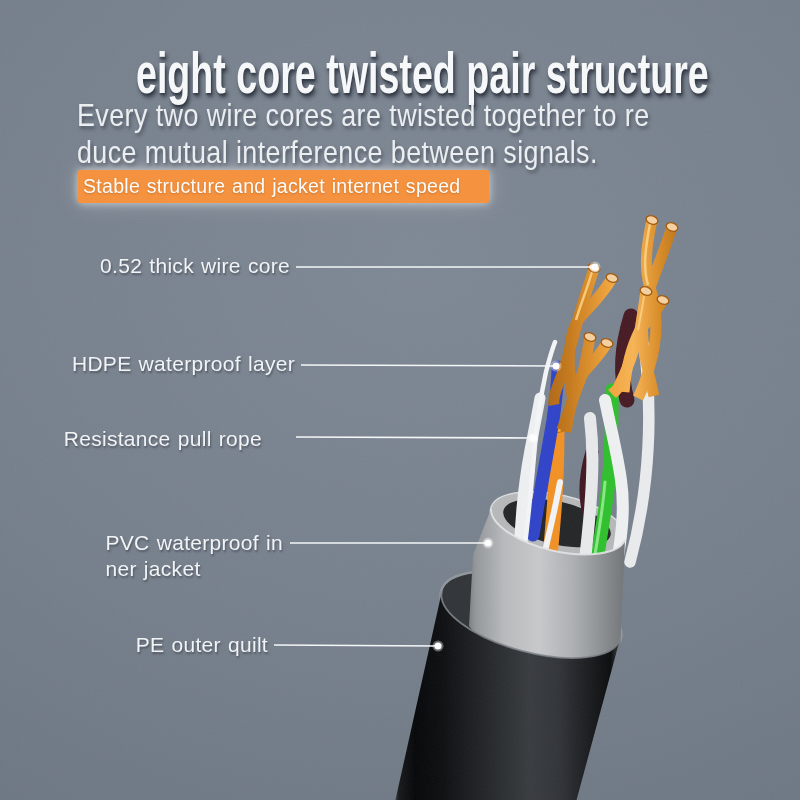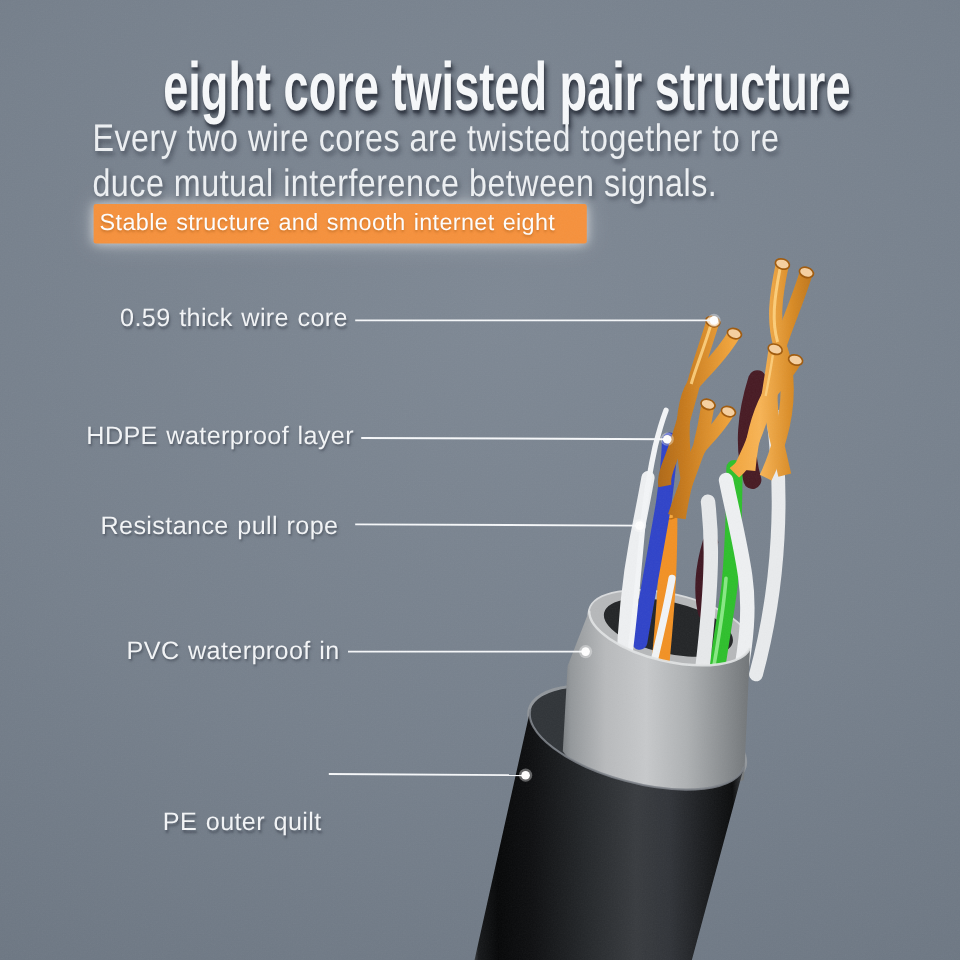--- a/index.html
+++ b/index.html
@@ -31,23 +31,23 @@
     letter-spacing:.3px;word-spacing:1px;white-space:nowrap;
     text-shadow:0 1px 2px rgba(130,65,5,.35);
   }
   .callout-label{
     position:absolute;color:#f3f5f7;font-size:21px;line-height:26px;
     letter-spacing:.3px;word-spacing:1px;white-space:nowrap;text-align:right;
     text-shadow:1px 2px 2px rgba(40,46,58,.5);
   }
   #callout-label-0{right:510px;top:253px;}
   #callout-label-1{right:505px;top:351px;}
-  #callout-label-2{right:518px;top:426px;}
+  #callout-label-2{right:538px;top:426px;}
   #callout-label-3{right:517px;top:530px;text-align:left;}
-  #callout-label-4{right:532px;top:632px;margin-top:41px;}
+  #callout-label-4{right:532px;top:632px;}
 </style>
 </head>
 <body>
 
 <div class="stage">
 
   <svg class="scene" viewBox="0 0 800 800">
     <defs>
       <linearGradient id="gBlack" gradientUnits="userSpaceOnUse" x1="392" y1="700" x2="622" y2="700">
         <stop offset="0" stop-color="#5a5f64"></stop>
@@ -186,27 +186,28 @@
           <circle cx="438" cy="646" r="3.6" fill="#ffffff" stroke="none"></circle>
         </g>
     </g>
   </svg>
 
   <div class="title">eight core twisted pair structure</div>
   <div class="subtitle">
     <div>Every two wire cores are twisted together to re</div>
     <div>duce mutual interference between signals.</div>
   </div>
-  <div class="badge">Stable structure and smooth internet eight</div>
-
-  <div class="callout-label" id="callout-label-0">0.59 thick wire core</div>
+  <div class="badge">Stable structure and jacket internet speed</div>
+
+  <div class="callout-label" id="callout-label-0">0.52 thick wire core</div>
   <div class="callout-label" id="callout-label-1">HDPE waterproof layer</div>
   <div class="callout-label" id="callout-label-2">Resistance pull rope</div>
   <div class="callout-label" id="callout-label-3">
     <div>PVC waterproof in</div>
+    <div>ner jacket</div>
   </div>
   <div class="callout-label" id="callout-label-4">PE outer quilt</div>
 
   <svg class="noise" viewBox="0 0 800 800">
       <rect width="800" height="800" filter="url(#nz2)"></rect>
       <filter id="nz2">
         <feTurbulence type="fractalNoise" baseFrequency="0.85" numOctaves="2" stitchTiles="stitch"></feTurbulence>
         <feColorMatrix type="saturate" values="0"></feColorMatrix>
       </filter>
     </svg>

